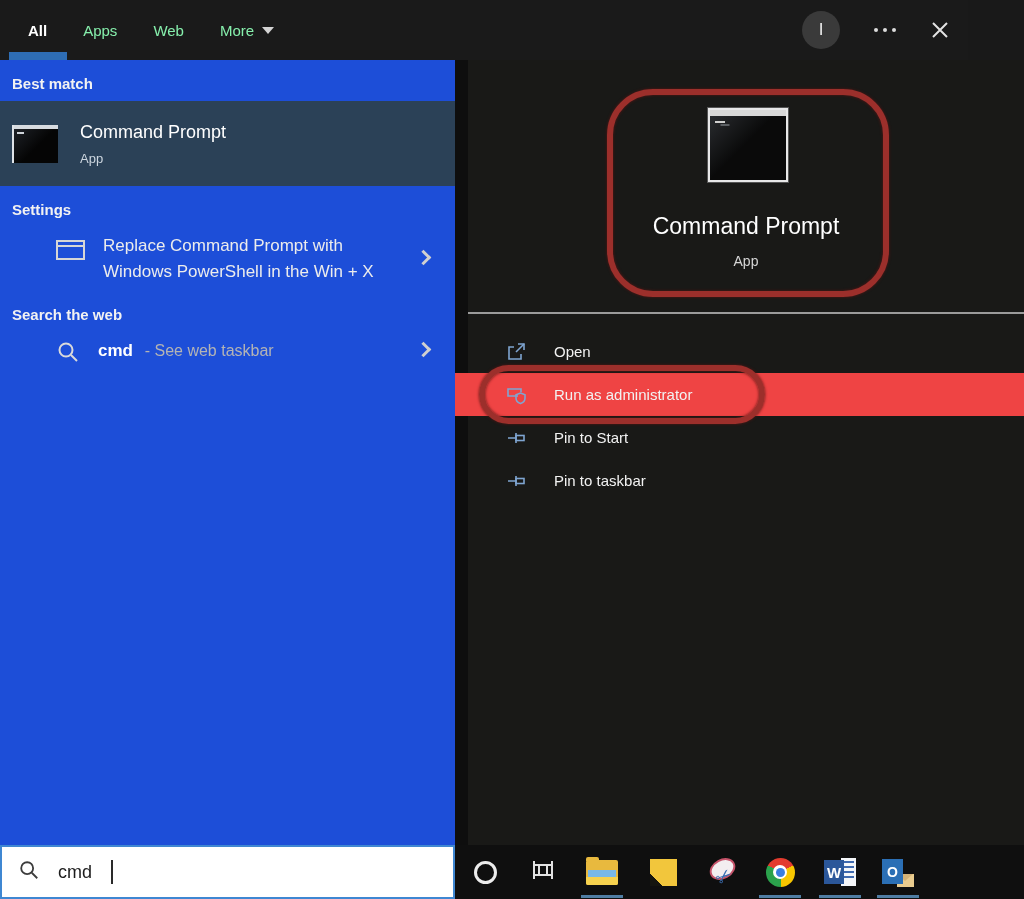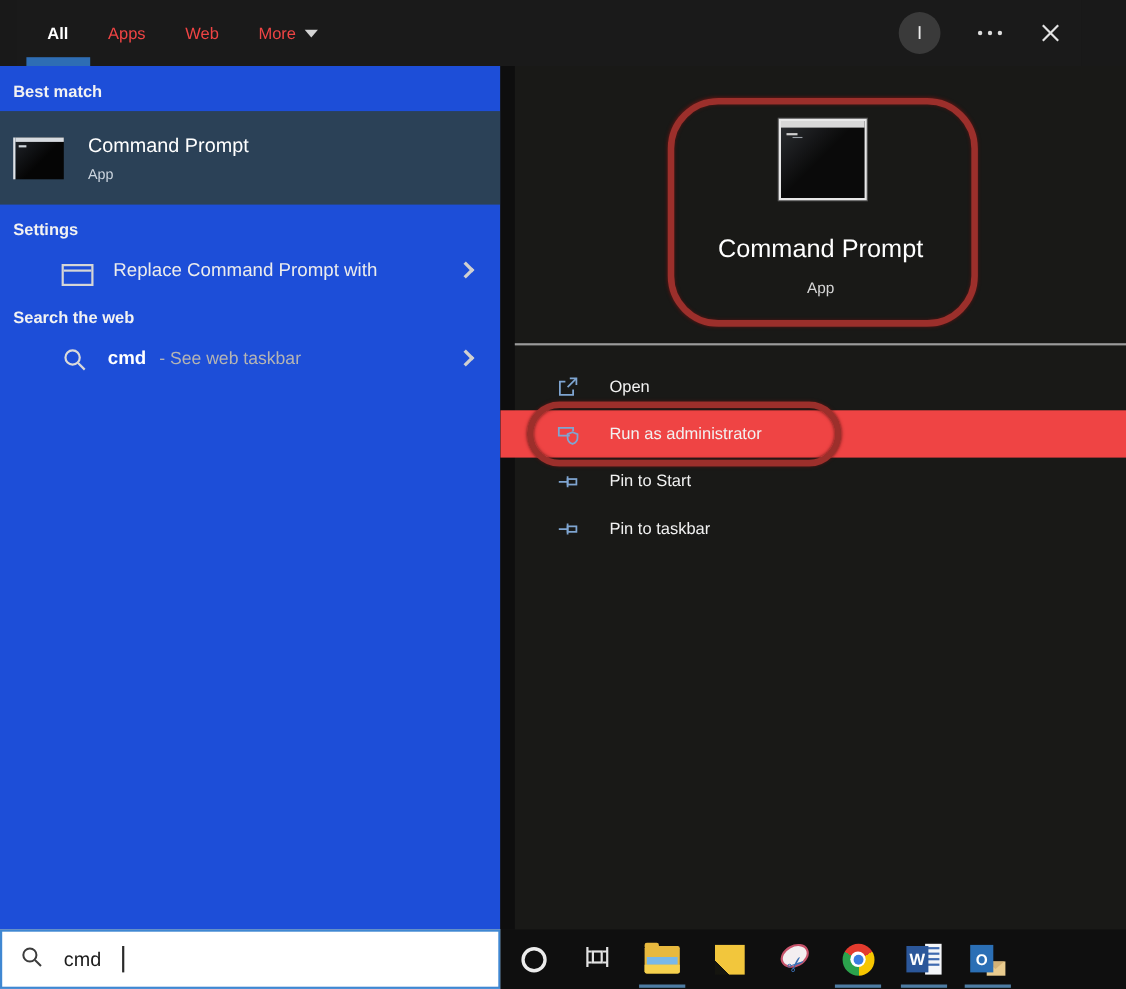--- a/index.html
+++ b/index.html
@@ -5,26 +5,26 @@
   * { margin:0; padding:0; box-sizing:border-box; }
   html,body { background:#000; }
   body { font-family:"Liberation Sans", sans-serif; }
   #screen {
     position:relative; width:1024px; height:899px;
     background:#191919; overflow:hidden;
   }
 
   
   .topbar {
-    position:absolute; left:15px; top:0; width:968px; height:60px;
+    position:absolute; left:0; top:0; width:968px; height:60px;
     background:#1a1a1a; display:flex; align-items:center;
   }
   .tabs { display:flex; align-items:center; gap:36px; padding-left:28px; height:100%; }
   .tab { position:relative; height:100%; display:flex; align-items:center;
-         color:#ef4444; font-size:15px; cursor:default; }
+         color:#86efac; font-size:15px; cursor:default; }
   .tab.active { color:#fff; font-weight:bold; }
   .tab.active::after {
     content:""; position:absolute; left:50%; transform:translateX(-50%);
     bottom:0; width:58px; height:8px; background:#2e6db4;
   }
   .tab .drop-arrow {
     display:inline-block; margin-left:8px; width:0; height:0;
     border-left:6px solid transparent; border-right:6px solid transparent;
     border-top:7px solid #d4d4d4;
   }
@@ -245,20 +245,21 @@
         <div class="best-sub">App</div>
       </div>
     </div>
 
     <div class="section-header">Settings</div>
 
     <div class="result-row">
       <div class="settings-icon"></div>
       <div class="result-text">
         <div>Replace Command Prompt with</div>
+        <div>Windows PowerShell in the Win + X</div>
       </div>
       <div class="chev"></div>
     </div>
 
     <div class="section-header">Search the web</div>
 
     <div class="result-row">
       <div class="mag-sm">
         <svg viewBox="0 0 24 24">
             <circle cx="10" cy="10" r="6.5"></circle>

